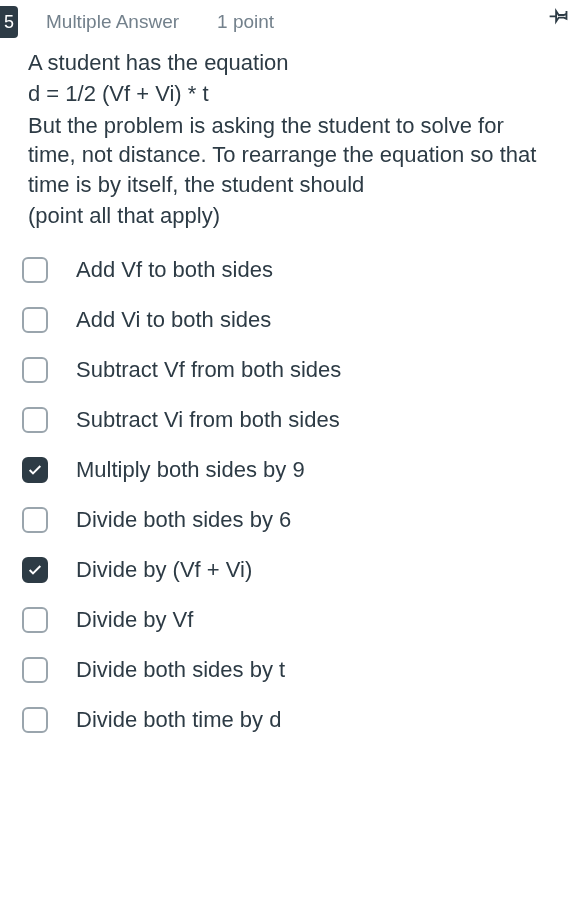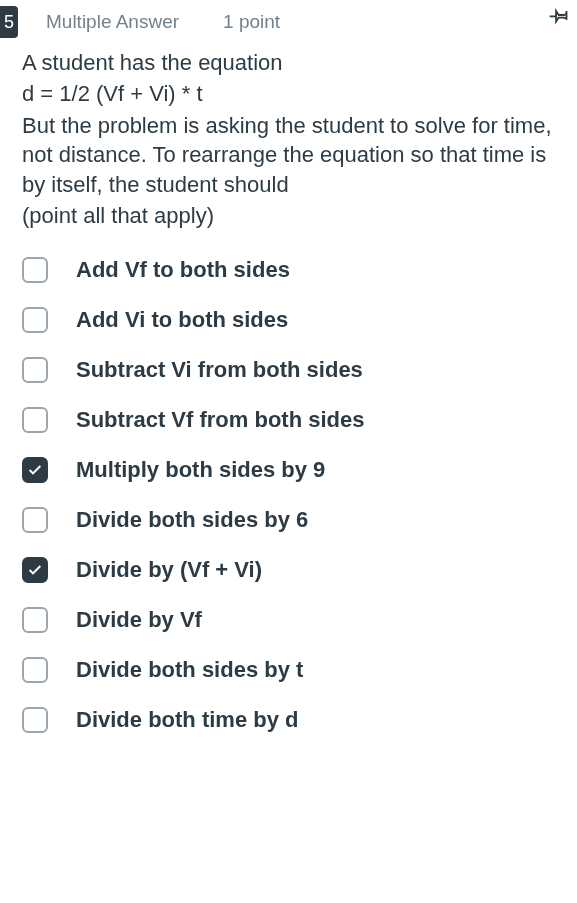--- a/index.html
+++ b/index.html
@@ -26,37 +26,37 @@
     display: flex;
     align-items: center;
     justify-content: flex-end;
     padding-right: 4px;
     font-size: 18px;
     margin-right: 28px;
   }
   .qtype {
     color: #73818c;
     font-size: 19px;
-    margin-right: 24px;
+    margin-right: 18px;
   }
   .qpoints {
     color: #73818c;
     font-size: 19px;
     margin-left: 20px;
   }
   .pin-icon {
     position: absolute;
     right: 6px;
     top: 4px;
     width: 22px;
     height: 22px;
     color: #2d3b45;
   }
   .prompt {
-    padding: 4px 22px 6px 22px;
+    padding: 4px 22px 6px 28px;
     font-size: 22px;
     line-height: 1.34;
     color: #2d3b45;
   }
   .prompt p { margin: 0 0 2px 0; }
   .options {
     padding: 6px 22px 10px 22px;
   }
   .option-row {
     display: flex;
@@ -87,21 +87,20 @@
     display: none;
     width: 16px;
     height: 16px;
     stroke: #fff;
     stroke-width: 3;
     fill: none;
   }
   .option-label {
     font-size: 22px;
     color: #2d3b45;
-    font-weight: bold;
   }
 </style>
 </head>
 <body>
 
 <div class="header">
   <div class="qnum-badge">
     <span>5</span>
   </div>
   <span class="qtype">Multiple Answer</span>
@@ -124,25 +123,25 @@
 <div class="option-row">
       <div class="checkbox"></div>
       <span class="option-label">Add Vf to both sides</span>
     </div>
     <div class="option-row">
       <div class="checkbox"></div>
       <span class="option-label">Add Vi to both sides</span>
     </div>
     <div class="option-row">
       <div class="checkbox"></div>
-      <span class="option-label">Subtract Vi from both sides</span>
+      <span class="option-label">Subtract Vf from both sides</span>
     </div>
     <div class="option-row">
       <div class="checkbox"></div>
-      <span class="option-label">Subtract Vf from both sides</span>
+      <span class="option-label">Subtract Vi from both sides</span>
     </div>
     <div class="option-row">
       <div class="checkbox checked">
         <svg viewBox="0 0 24 24">
           <polyline points="4 12 9 17 20 6"></polyline>
         </svg>
       </div>
       <span class="option-label">Multiply both sides by 9</span>
     </div>
     <div class="option-row">

